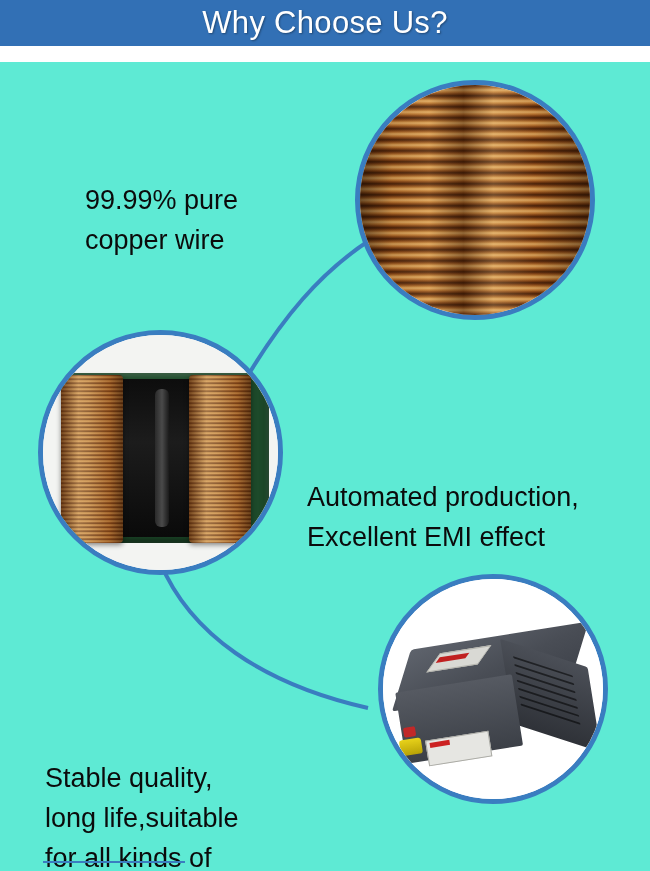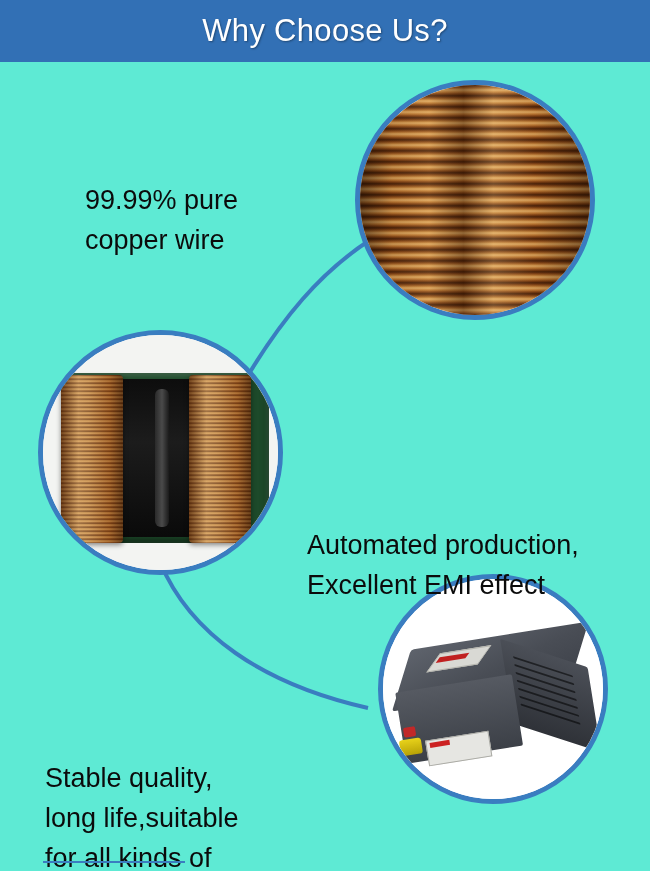--- a/index.html
+++ b/index.html
@@ -6,21 +6,21 @@
   html,body { width:650px; height:871px; }
   body {
     font-family:"Liberation Sans", sans-serif;
     background:#ffffff;
     position:relative;
     overflow:hidden;
   }
 
   
   #header-bar{
-    position:absolute; left:0; top:0; width:650px; height:62px;
+    position:absolute; left:0; top:0; width:650px; height:46px;
     background:#3270b5;
     display:flex; align-items:center; justify-content:center;
   }
   #header-title{
     color:#ffffff;
     font-size:31px;
     letter-spacing:0.3px;
     text-shadow:1px 1px 2px rgba(0,0,0,0.35);
     white-space:nowrap;
   }
@@ -162,21 +162,21 @@
 
   
   .caption{
     position:absolute;
     color:#0b0b0b;
     font-size:27px;
     line-height:40px;
     white-space:pre-line;
   }
   #caption-copper{ left:85px; top:118px; }
-  #caption-automation{ left:307px; top:415px;margin-top:48px; }
+  #caption-automation{ left:307px; top:415px; }
   #caption-quality{ left:45px; top:696px; }
 
   #footer-rule{
     position:absolute; left:43px; top:861px; width:142px; height:2px;
     background:#3a7dc0;
   }
 </style>
 </head>
 <body>
 

